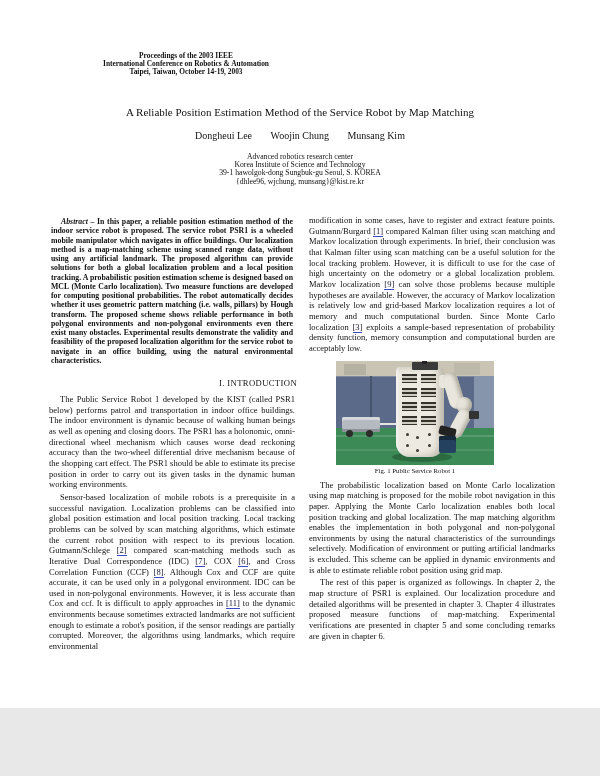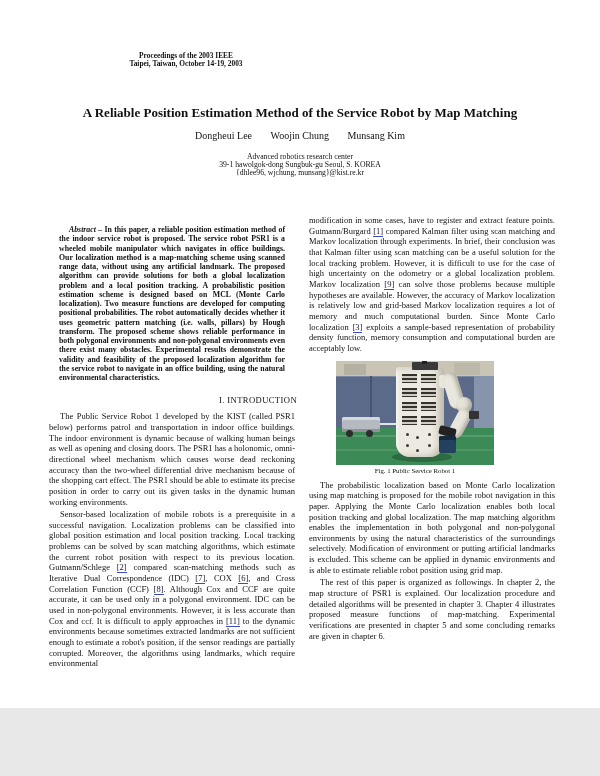--- a/index.html
+++ b/index.html
@@ -9,38 +9,38 @@
     font-family:"Liberation Serif", serif;
     overflow:hidden;
     padding-left:28px;
   }
   .header-meta {
     position:absolute; top:52px; left:40px; width:292px;
     text-align:center; font-weight:bold; font-size:7.4px; line-height:8px;
   }
   .paper-title {
     position:absolute; top:105px; left:30px; width:540px;
-    text-align:center; font-weight:bold; font-size:13px; line-height:15px;
+    text-align:center; font-weight:normal; font-size:11px; line-height:15px;
   }
   .authors {
     position:absolute; top:130px; left:0; width:600px;
     text-align:center; font-size:10px;
   }
   .authors span.author { margin:0 8px; }
   .affiliation {
     position:absolute; top:153px; left:0; width:600px;
     text-align:center; font-size:7.7px; line-height:8.2px;
   }
   .columns {
     position:absolute; top:213px; left:47px; width:510px;
     display:flex; gap:10px;
   }
   .col { width:250px; }
   .abstract {
-    margin:12px; font-weight:bold; font-size:7.8px; line-height:9.25px;
+    margin:4px; font-weight:bold; font-size:7.8px; line-height:9.25px;
     text-align:justify; text-indent:10px;
   }
   .abstract-label { font-style:italic; }
   .section-heading {
     margin:13px 0 6px 0; text-align:right; font-weight:normal;
     font-size:8.6px; letter-spacing:0.4px;
   }
   .para {
     margin:2px; font-size:8.5px; line-height:10.65px;
     text-align:justify; text-indent:11px;font-family:Liberation Serif, serif;
@@ -101,33 +101,35 @@
     font-size:10px; font-weight:bold; font-family:"Liberation Sans", sans-serif;
   }
 </style>
 </head>
 <body>
 
 <div class="page">
 
   <div class="header-meta">
     <div>Proceedings of the 2003 IEEE</div>
+    <div>International Conference on Robotics &amp; Automation</div>
     <div>Taipei, Taiwan, October 14-19, 2003</div>
   </div>
 
   <div class="paper-title">A Reliable Position Estimation Method of the Service Robot by Map Matching</div>
 
   <div class="authors">
     <span class="author">Dongheui Lee</span>
     <span class="author">Woojin Chung</span>
     <span class="author">Munsang Kim</span>
   </div>
 
   <div class="affiliation">
     <div>Advanced robotics research center</div>
+    <div>Korea Institute of Science and Technology</div>
     <div>39-1 hawolgok-dong Sungbuk-gu Seoul, S. KOREA</div>
     <div>{dhlee96, wjchung, munsang}@kist.re.kr</div>
   </div>
 
   <div class="columns">
 
     <div class="col">
       <p class="abstract"><span class="abstract-label">Abstract –</span> <span>In this paper, a reliable position estimation method of the indoor service robot is proposed. The service robot PSR1 is a wheeled mobile manipulator which navigates in office buildings. Our localization method is a map-matching scheme using scanned range data, without using any artificial landmark. The proposed algorithm can provide solutions for both a global localization problem and a local position tracking. A probabilistic position estimation scheme is designed based on MCL (Monte Carlo localization). Two measure functions are developed for computing positional probabilities. The robot automatically decides whether it uses geometric pattern matching (i.e. walls, pillars) by Hough transform. The proposed scheme shows reliable performance in both polygonal environments and non-polygonal environments even there exist many obstacles. Experimental results demonstrate the validity and feasibility of the proposed localization algorithm for the service robot to navigate in an office building, using the natural environmental characteristics.</span></p>
       <h2 class="section-heading">I. INTRODUCTION</h2>
       <p class="para">The Public Service Robot 1 developed by the KIST (called PSR1 below) performs patrol and transportation in indoor office buildings. The indoor environment is dynamic because of walking human beings as well as opening and closing doors. The PSR1 has a holonomic, omni-directional wheel mechanism which causes worse dead reckoning accuracy than the two-wheel differential drive mechanism because of the shopping cart effect. The PSR1 should be able to estimate its precise position in order to carry out its given tasks in the dynamic human working environments.</p>

